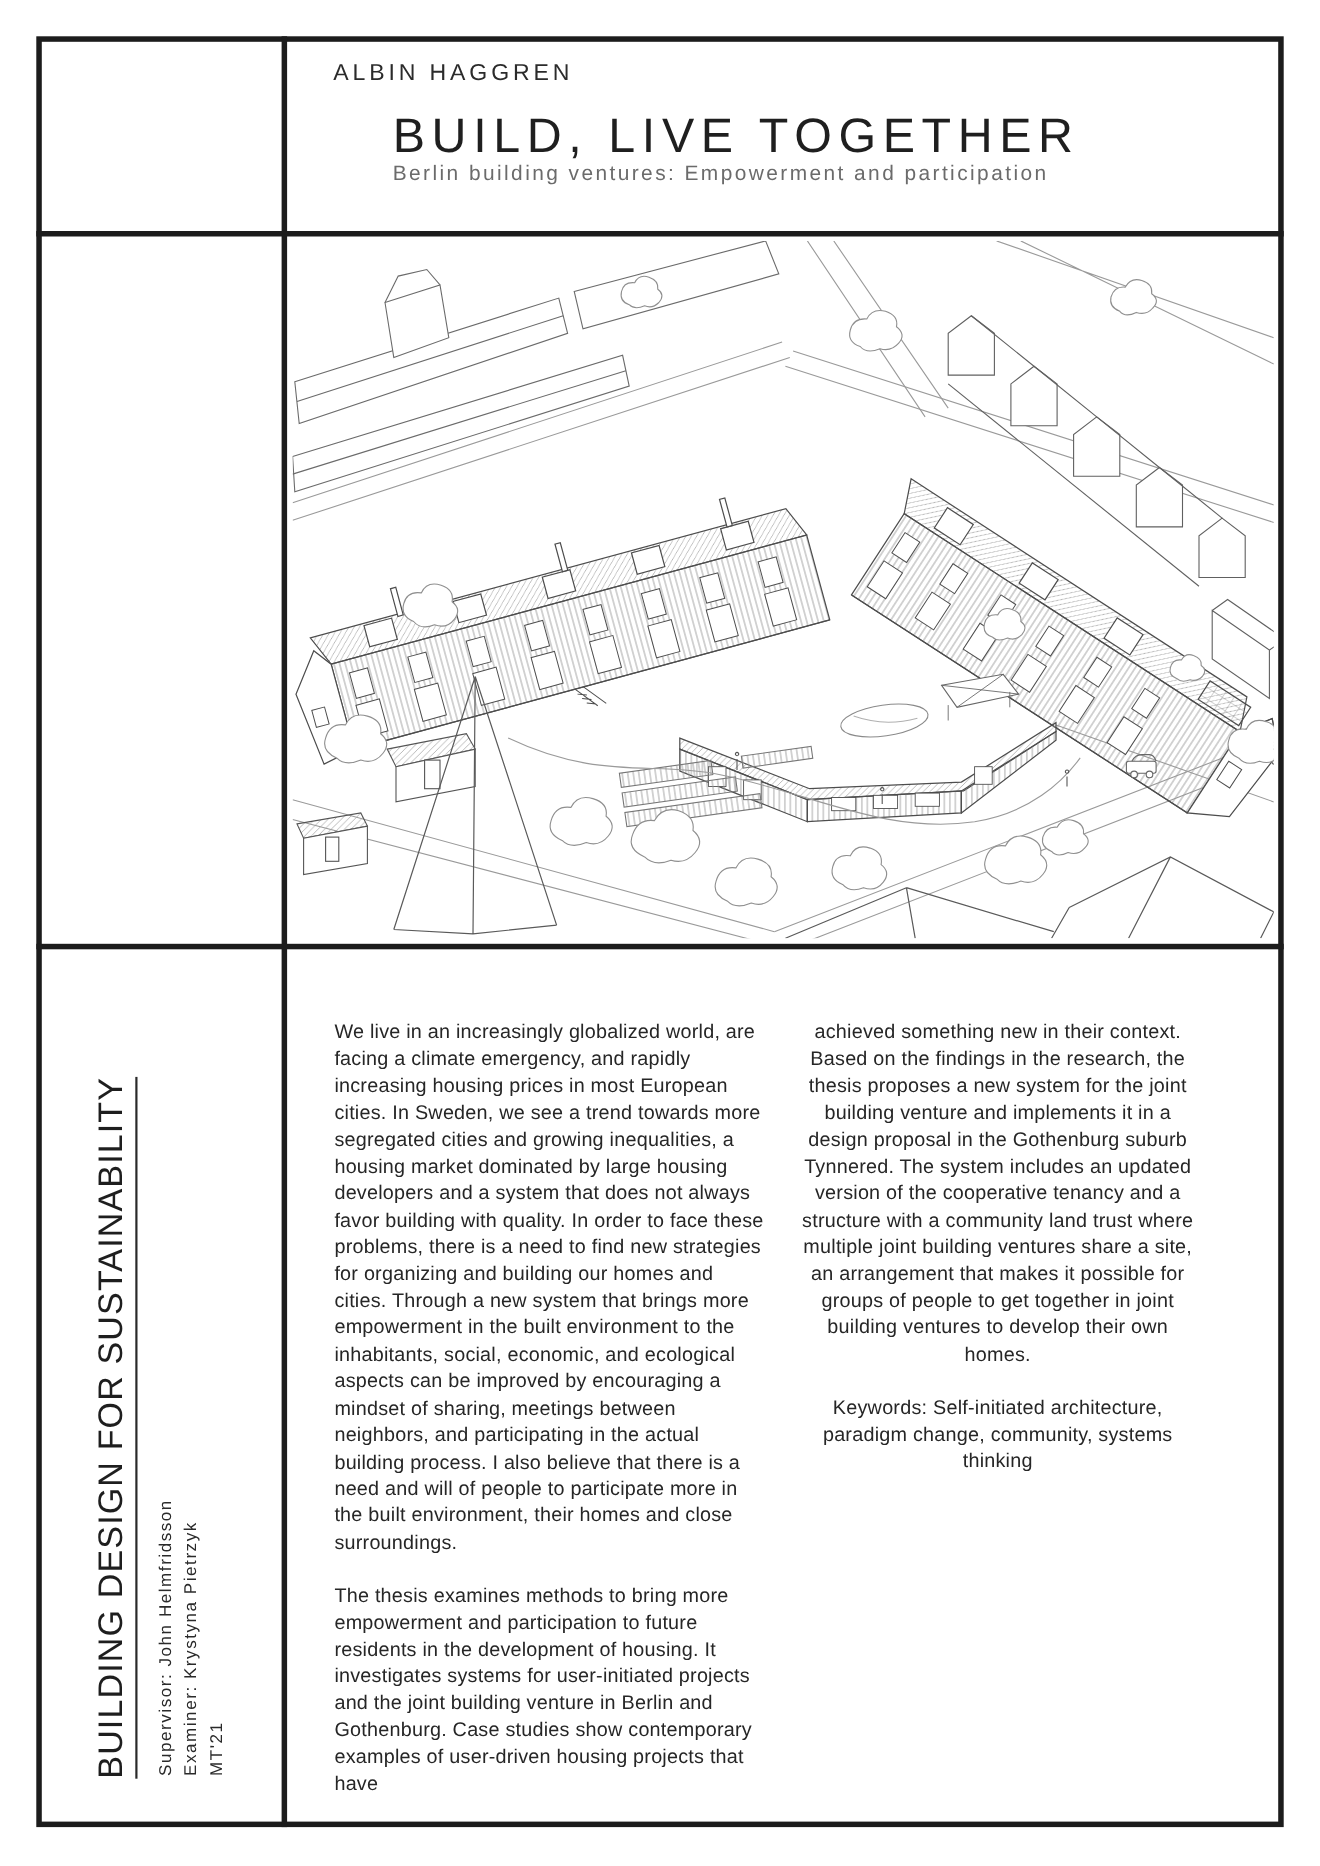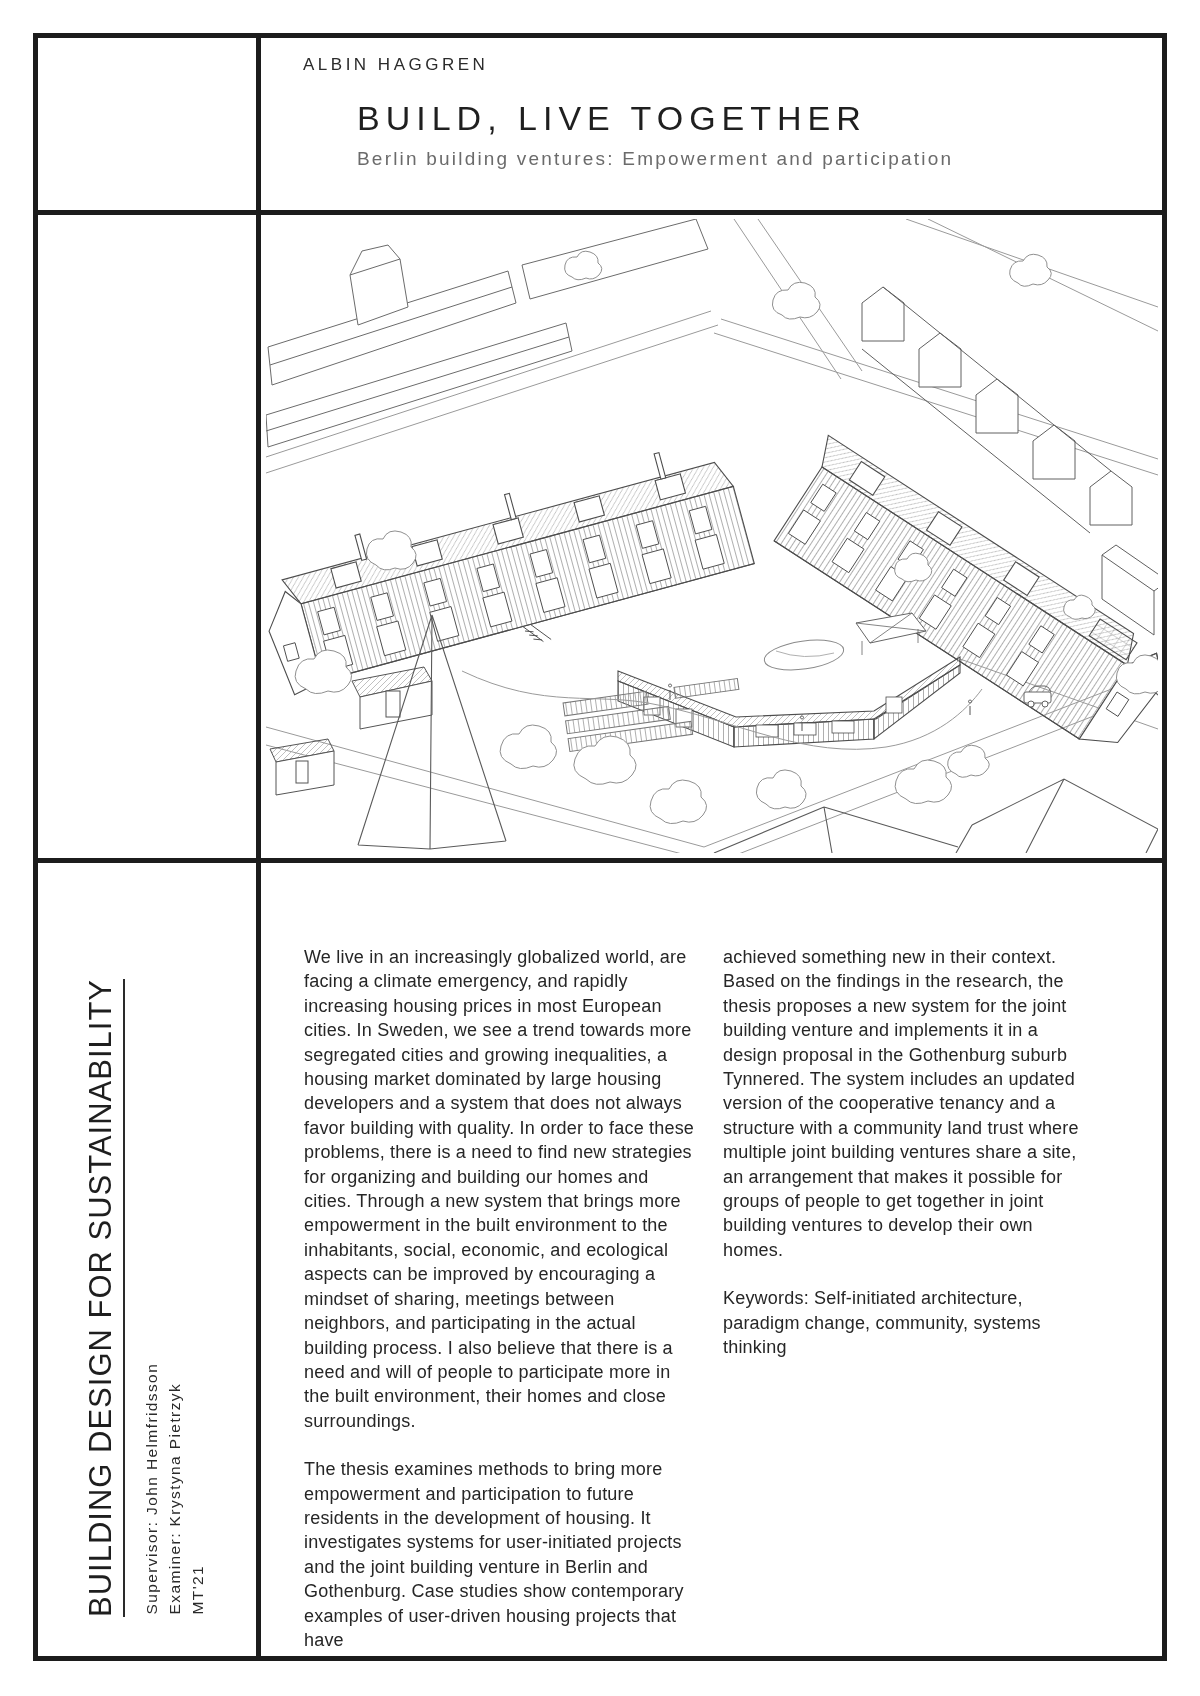--- a/index.html
+++ b/index.html
@@ -5,36 +5,36 @@
   html,body{margin:0;padding:0;background:#ffffff;}
   .page{position:relative;width:1200px;height:1696px;background:#fff;overflow:hidden;
         font-family:"Liberation Sans",sans-serif;color:#222;}
   
   .frame{position:absolute;left:33px;top:33px;width:1124px;height:1618px;
          border:5px solid #1c1c1c;}
   .vline{position:absolute;left:256px;top:33px;width:5px;height:1628px;background:#1c1c1c;}
   .hline1{position:absolute;left:33px;top:210px;width:1134px;height:5px;background:#1c1c1c;}
   .hline2{position:absolute;left:33px;top:858px;width:1134px;height:5px;background:#1c1c1c;}
   
-  .author{position:absolute;left:303px;top:55px;font-size:17px;letter-spacing:3.5px;color:#2b2b2b;white-space:nowrap;}
-  .title{position:absolute;left:357px;top:99px;font-size:34px;letter-spacing:6px;color:#1f1f1f;white-space:nowrap;}
+  .author{position:absolute;left:303px;top:55px;font-size:21px;letter-spacing:3.5px;color:#2b2b2b;white-space:nowrap;}
+  .title{position:absolute;left:357px;top:99px;font-size:44px;letter-spacing:6px;color:#1f1f1f;white-space:nowrap;}
   .subtitle{position:absolute;left:357px;top:148px;font-size:19px;letter-spacing:2.2px;color:#6b6b6b;white-space:nowrap;}
   
   .figure{position:absolute;left:266px;top:219px;width:892px;height:634px;}
   
   .side-title{position:absolute;left:-258px;top:1228px;width:730px;height:48px;
               transform:rotate(-90deg);font-size:31px;letter-spacing:1px;color:#1e1e1e;white-space:nowrap;}
   .side-title span{border-bottom:2px solid #2a2a2a;padding-bottom:5px;}
   .side-meta{position:absolute;left:24px;top:1430px;width:300px;height:69px;
              transform:rotate(-90deg);font-size:15.5px;line-height:23px;letter-spacing:1.4px;
              color:#2a2a2a;white-space:nowrap;}
   
-  .col{position:absolute;top:945px;font-size:18px;line-height:24.4px;letter-spacing:0.2px;color:#262626;}
+  .col{position:absolute;top:926px;font-size:18px;line-height:24.4px;letter-spacing:0.2px;color:#262626;}
   .col-left{left:304px;width:392px;}
-  .col-right{left:723px;width:368px;}
+  .col-right{left:723px;width:368px;text-align:center;}
   .col p{margin:0 0 24px 0;}
 </style>
 </head>
 <body>
 
 <div class="page">
 
   <div class="frame"></div>
   <div class="vline"></div>
   <div class="hline1"></div>

